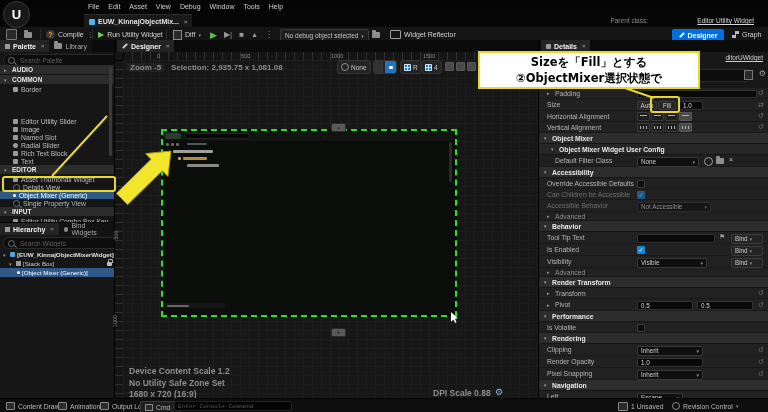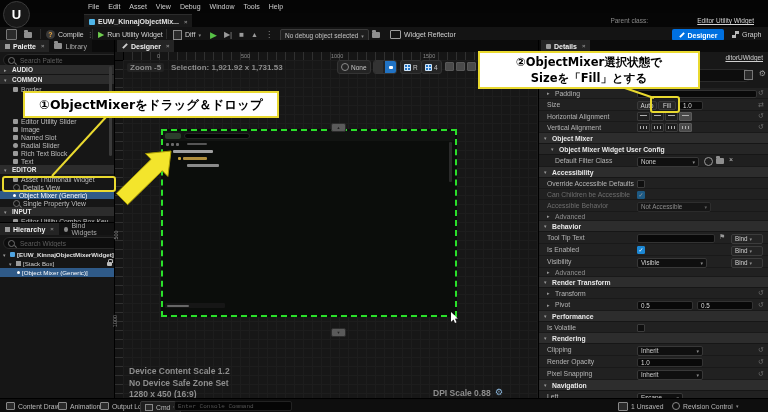--- a/index.html
+++ b/index.html
@@ -310,21 +310,21 @@
       <span class="ruln" style="left:300px;top:1px;">1500</span>
     </div>
     <div class="rulerl">
       <span class="ruln" style="left:-4px;top:172px;transform:rotate(-90deg);">500</span>
       <span class="ruln" style="left:-6px;top:258px;transform:rotate(-90deg);">1000</span>
     </div>
     <div class="r" style="left:0;top:12px;width:8px;height:8px;background:#151515;border-right:1px solid #000;border-bottom:1px solid #000;"></div>
 
     <div id="canvas">
       <span class="ovl" style="left:4px;top:3px;background:#222;border-radius:2px;padding:0 3px;">Zoom -5</span>
-      <span class="ovl" style="left:48px;top:3px;">Selection: 1,921.92 x 1,731.53</span>
+      <span class="ovl" style="left:48px;top:3px;">Selection: 2,935.75 x 1,081.08</span>
 
       <div class="dchip" style="left:214px;top:0px;">
         <span style="width:6px;height:6px;border:1px solid #8a8a8a;border-radius:50%;"></span>
         <span>None</span>
       </div>
       <div class="dchip" style="left:250px;top:0px;width:22px;padding:0;overflow:hidden;">
         <span style="width:10px;height:12px;background:#333;"></span>
         <span style="width:12px;height:12px;background:#2173c4;display:flex;align-items:center;justify-content:center;">
           <span style="width:4px;height:3px;background:#fff;border-radius:1px;"></span>
         </span>
@@ -355,22 +355,22 @@
         <div class="bar" style="left:24px;top:33px;width:32px;height:2.5px;background:#8a8a8a;"></div>
         <div class="bar" style="left:286px;top:11px;width:3px;height:40px;background:#2a2a2a;"></div>
         <div class="bar" style="left:2px;top:172px;width:60px;height:5px;background:#161616;"></div>
         <div class="bar" style="left:4px;top:174px;width:22px;height:2px;background:#666;"></div>
       </div>
       <div class="handlechip" style="left:208px;top:63px;">▲</div>
       <div class="handlechip" style="left:208px;top:268px;">▼</div>
       <div class="mcursor" style="left:328px;top:252px;"></div>
 
       <span class="ovl" style="left:6px;top:306px;font-size:8.5px;">Device Content Scale 1.2</span>
-      <span class="ovl" style="left:6px;top:318px;font-size:8.5px;">No Device Safe Zone Set</span>
-      <span class="ovl" style="left:6px;top:329px;font-size:8.5px;">1280 x 450 (16:9)</span>
+      <span class="ovl" style="left:6px;top:318px;font-size:8.5px;">No Utility Safe Zone Set</span>
+      <span class="ovl" style="left:6px;top:329px;font-size:8.5px;">1680 x 720 (16:9)</span>
       <span class="ovl" style="left:310px;top:328px;font-size:8.5px;">DPI Scale 0.88</span>
       <span style="position:absolute;left:372px;top:327px;color:#8ab4d8;font-size:9px;">⚙</span>
     </div>
   </div>
 
   <div class="r" id="right">
     <div class="ptabbar">
       <div class="ptab active" style="margin-left:2px;">
         <span style="width:5px;height:5px;background:#9a9a9a;border-radius:1px;"></span>
         <span>Details</span>
@@ -597,21 +597,18 @@
     </div>
   </div>
 
   <svg id="annosvg">
     <line x1="107" y1="116" x2="52" y2="176" stroke="#e9d92f" stroke-width="2"></line>
     <line x1="622" y1="87" x2="654" y2="98" stroke="#e9d92f" stroke-width="2"></line>
     <polygon points="127.6,204.7 162.3,170.7 167.9,176.4 171,151 145.5,153.6 151.1,159.3 116.4,193.3" fill="#f3e52c" stroke="#a79a00" stroke-width="1"></polygon>
   </svg>
   <div class="hlrect" style="left:2px;top:176px;width:110px;height:12px;"></div>
   <div class="hlrect" style="left:650px;top:96px;width:26px;height:13px;"></div>
-  <div class="callout" style="left:23px;top:91px;width:252px;height:23px;font-size:12.5px;line-height:23px;">
-    <span>①ObjectMixerをドラッグ＆ドロップ</span>
-  </div>
   <div class="callout" style="left:478px;top:51px;width:218px;height:33px;font-size:11.5px;line-height:16px;padding-top:1px;">
+    <div>Sizeを「Fill」とする</div>
     <div>②ObjectMixer選択状態で</div>
-    <div>Sizeを「Fill」とする</div>
   </div>
 
 </div>
 
 </body></html>

